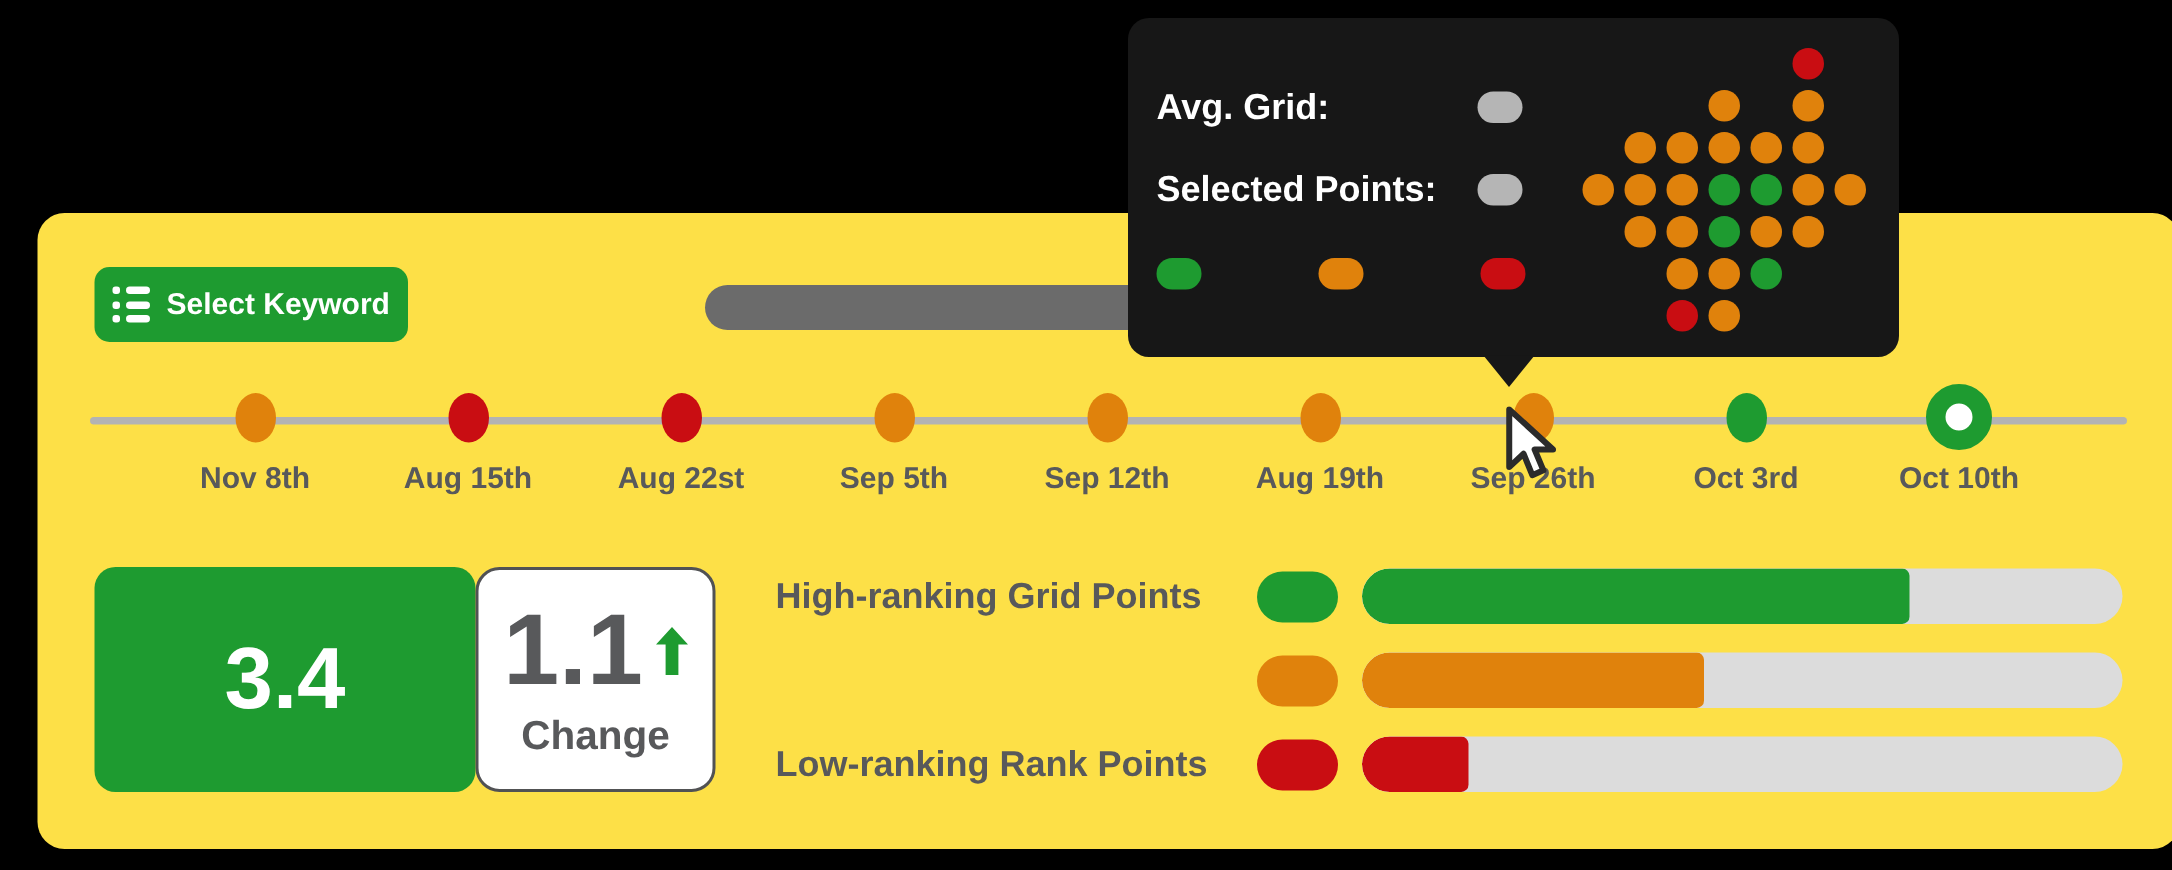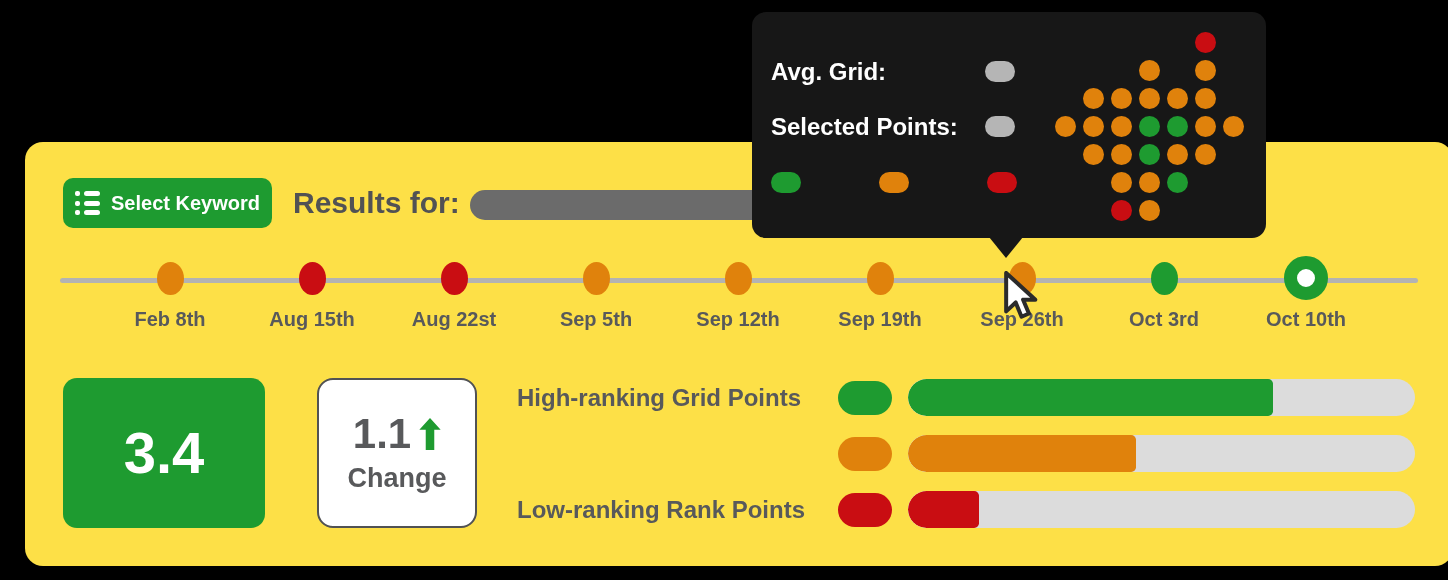--- a/index.html
+++ b/index.html
@@ -47,30 +47,30 @@
   .pill{position:absolute; width:30px; height:21px; border-radius:11px;}
   .grid-dot{position:absolute; width:21px; height:21px; border-radius:50%;}
 
   .c-green{background:var(--green);} .c-orange{background:var(--orange);}
   .c-red{background:var(--red);} .c-gray{background:var(--gray-pill);}
 
   
   .cursor{position:absolute; left:1000px; top:271px; z-index:6; pointer-events:none;}
 
   
-  .stat-green{position:absolute; left:38px; top:236px; width:202px; height:150px;
+  .stat-green{position:absolute; left:38px; top:236px; width:254px; height:150px;
       background:var(--green); border-radius:14px; color:#fff; display:flex;
       flex-direction:column; align-items:center; justify-content:center; gap:6px;}
   .stat-green .v{font-size:58px; font-weight:700; line-height:1;}
   .stat-green .l{font-size:27px; font-weight:700;}
   .stat-change{position:absolute; left:292px; top:236px; width:160px; height:150px;
       background:#fff; border:2px solid #515254; border-radius:16px; display:flex;
       flex-direction:column; align-items:center; justify-content:center; gap:8px;}
   .stat-change .vrow{display:flex; align-items:center; gap:8px;}
-  .stat-change .v{font-size:42px; font-weight:700; color:var(--text); line-height:1;}
+  .stat-change .v{font-size:67px; font-weight:700; color:var(--text); line-height:1;}
   .stat-change .l{font-size:27px; font-weight:700; color:var(--text);}
 
   
   .bar-row{position:absolute; left:492px; width:900px; height:37px;}
   .bar-label{position:absolute; left:0; top:0; height:37px; line-height:37px;
       font-size:24px; font-weight:700; color:var(--text); white-space:nowrap;}
   .bar-swatch{position:absolute; left:321px; top:2px; width:54px; height:34px; border-radius:17px;}
   .bar-track{position:absolute; left:391px; top:0; width:507px; height:37px;
       border-radius:19px; background:var(--track); overflow:hidden;}
   .bar-fill{height:100%; border-radius:19px 5px 5px 19px;}
@@ -92,30 +92,29 @@
             <span class="li-dot"></span>
             <span class="li-bar"></span>
           </span>
         <span class="li-row">
             <span class="li-dot"></span>
             <span class="li-bar"></span>
           </span>
       </span>
       <span>Select Keyword</span>
     </div>
-    <div class="results-label">Results for:</div>
     <div class="results-pill"></div>
 
     <div class="tl-line"></div>
     <div>
         <div class="tl-point" style="left: 74px;">
           <div class="tl-marker">
             <div class="tl-dot c-orange"></div>
           </div>
-          <div class="tl-label">Feb 8th</div>
+          <div class="tl-label">Nov 8th</div>
         </div>
         <div class="tl-point" style="left: 216px;">
           <div class="tl-marker">
             <div class="tl-dot c-red"></div>
           </div>
           <div class="tl-label">Aug 15th</div>
         </div>
         <div class="tl-point" style="left: 358px; text-align: center;">
           <div class="tl-marker">
             <div class="tl-dot c-red"></div>
@@ -131,21 +130,21 @@
         <div class="tl-point" style="left: 642px;">
           <div class="tl-marker">
             <div class="tl-dot c-orange"></div>
           </div>
           <div class="tl-label">Sep 12th</div>
         </div>
         <div class="tl-point" style="left: 784px;">
           <div class="tl-marker">
             <div class="tl-dot c-orange"></div>
           </div>
-          <div class="tl-label">Sep 19th</div>
+          <div class="tl-label">Aug 19th</div>
         </div>
         <div class="tl-point" style="left: 926px; align-items: center;">
           <div class="tl-marker">
             <div class="tl-dot c-orange"></div>
           </div>
           <div class="tl-label">Sep 26th</div>
         </div>
         <div class="tl-point" style="left: 1068px;">
           <div class="tl-marker">
             <div class="tl-dot c-green"></div>

